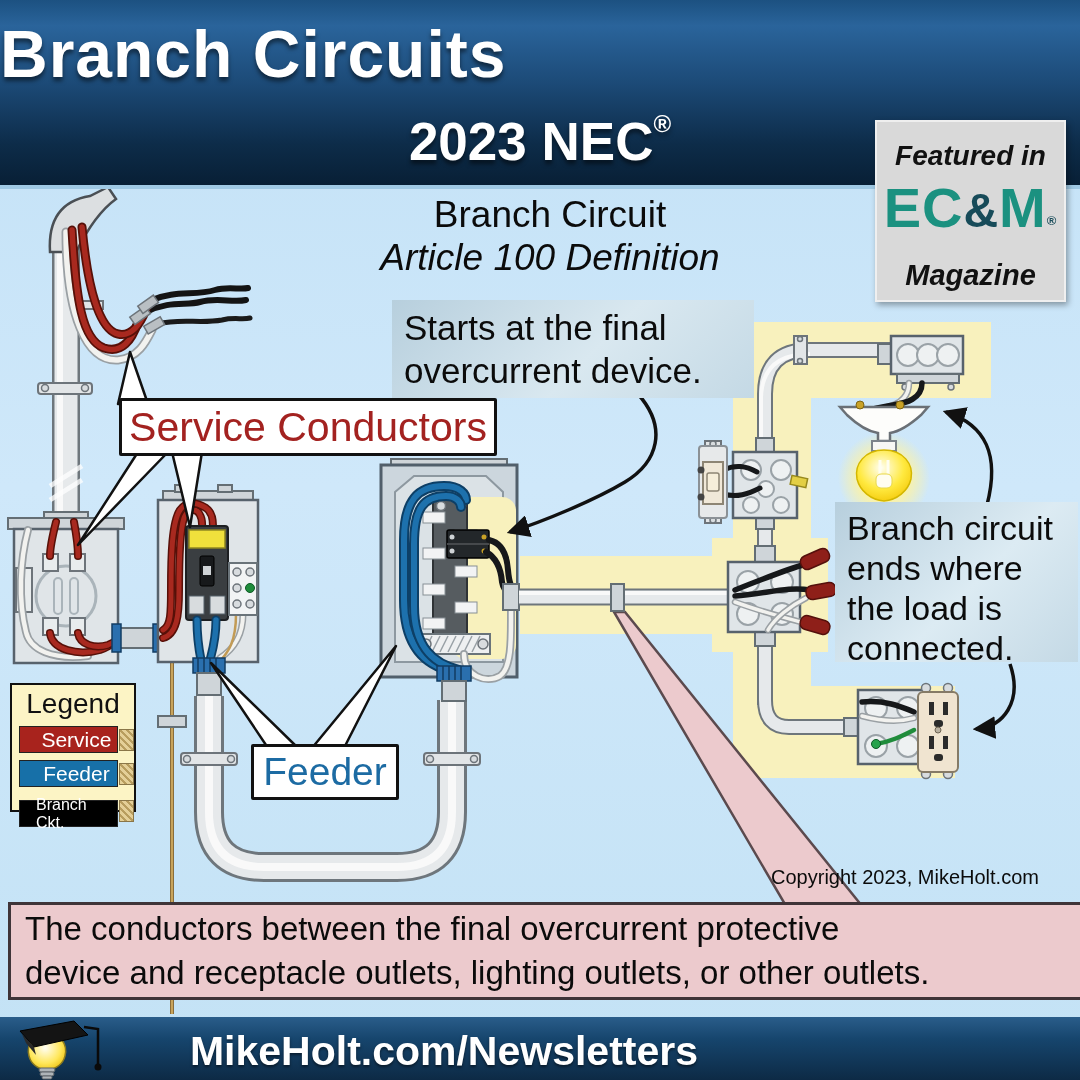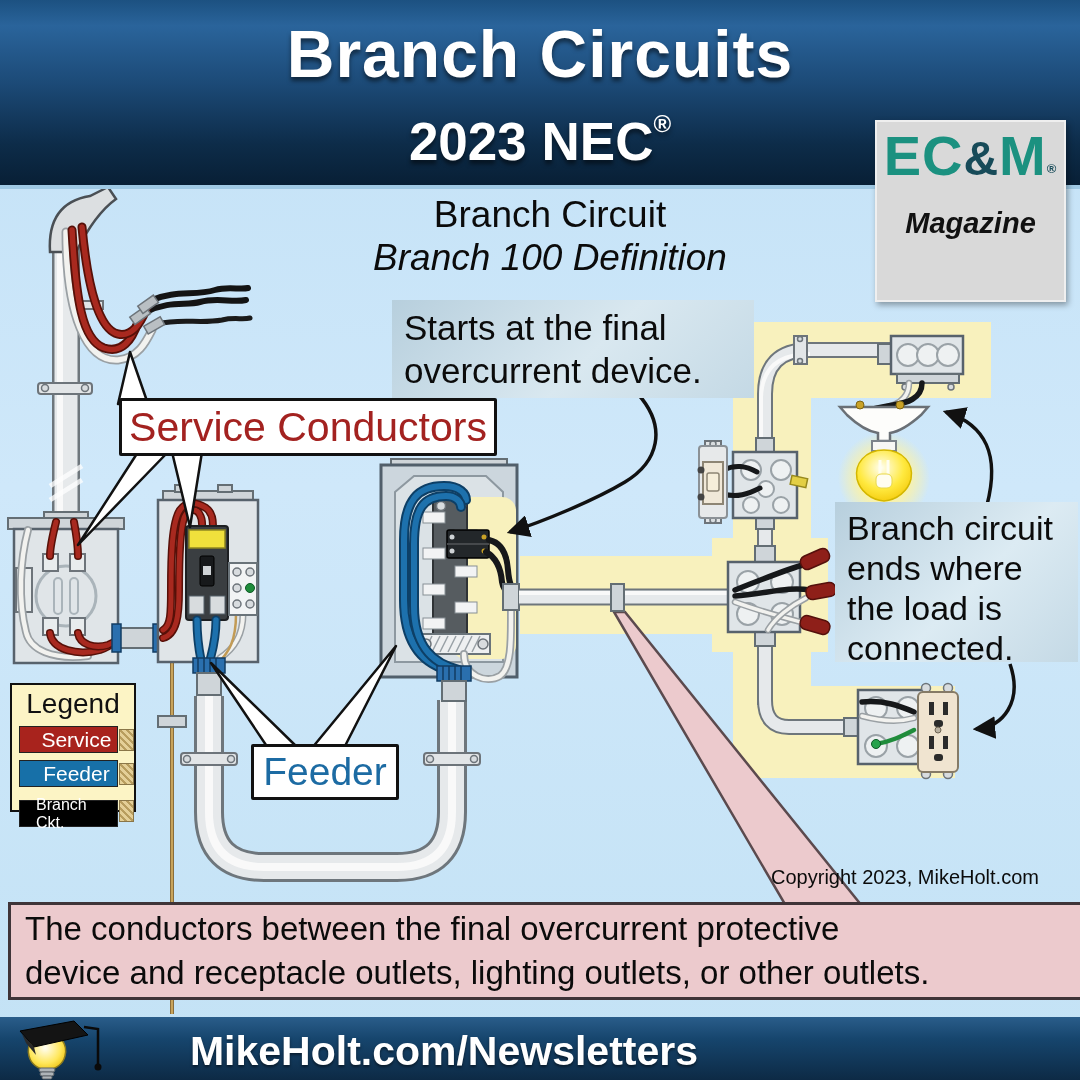--- a/index.html
+++ b/index.html
@@ -3,21 +3,21 @@
 <meta charset="utf-8">
 <style>
   html,body{margin:0;padding:0;background:#222;}
   #stage{position:relative;width:1080px;height:1080px;overflow:hidden;
          font-family:"Liberation Sans","DejaVu Sans",sans-serif;
          background:linear-gradient(180deg,#c2e1f6 0%,#cfe8fa 45%,#c3e2f5 100%);}
   
   .hdr{position:absolute;left:0;top:0;width:1080px;height:185px;
        background:linear-gradient(180deg,#1c5181 0%,#2a649b 14%,#1c4a77 45%,#0d2c49 78%,#081f35 100%);
        border-bottom:4px solid #9fc9e4;}
-  .hdr-title{position:absolute;left:0;top:16px;width:1080px;text-align:center;color:#fff;
+  .hdr-title{position:absolute;left:0;top:16px;width:1080px;text-align:left;color:#fff;
        font-size:66px;font-weight:bold;letter-spacing:1px;text-shadow:0 4px 4px rgba(0,0,0,.5);}
   .hdr-sub{position:absolute;left:0;top:110px;width:1080px;text-align:center;color:#fff;
        font-size:53px;font-weight:bold;text-shadow:0 4px 4px rgba(0,0,0,.5);}
   .hdr-sub sup{font-size:24px;vertical-align:28px;}
   
   .badge{position:absolute;left:875px;top:120px;width:191px;height:182px;background:#d9d9d9;
        box-shadow:0 0 0 2px #efefef inset,2px 3px 6px rgba(0,0,0,.35);text-align:center;}
   .badge .ft{margin-top:20px;font-size:28px;font-style:italic;font-weight:bold;color:#111;}
   .badge .brand{margin-top:8px;font-size:56px;font-weight:bold;letter-spacing:1px;line-height:56px;}
   .badge .tc{color:#1b9180;} .badge .amp{color:#174b59;font-size:48px;}
@@ -414,27 +414,28 @@
       <polygon points="312,748 344,748 396,646"></polygon>
     </g>
   </svg>
 
   <div class="hdr">
     <div class="hdr-title">Branch Circuits</div>
     <div class="hdr-sub"><span>2023 NEC</span><sup>®</sup></div>
   </div>
 
   <div class="badge">
+    <div class="ft">Featured in</div>
     <div class="brand"><span class="tc">EC</span><span class="amp">&amp;</span><span class="tc">M</span><span class="reg">®</span></div>
     <div class="mg">Magazine</div>
   </div>
 
   <div class="heading">
     <div class="h1">Branch Circuit</div>
-    <div class="h2">Branch 100 Definition</div>
+    <div class="h2">Article 100 Definition</div>
   </div>
 
   <div class="co co-starts">Starts at the final overcurrent device.</div>
   <div class="co co-white co-service">Service Conductors</div>
   <div class="co co-white co-feeder">Feeder</div>
   <div class="co co-ends">Branch circuit ends where the load is connected.</div>
 
   <div class="legend">
     <div class="lt">Legend</div>
     <div class="lrow">

